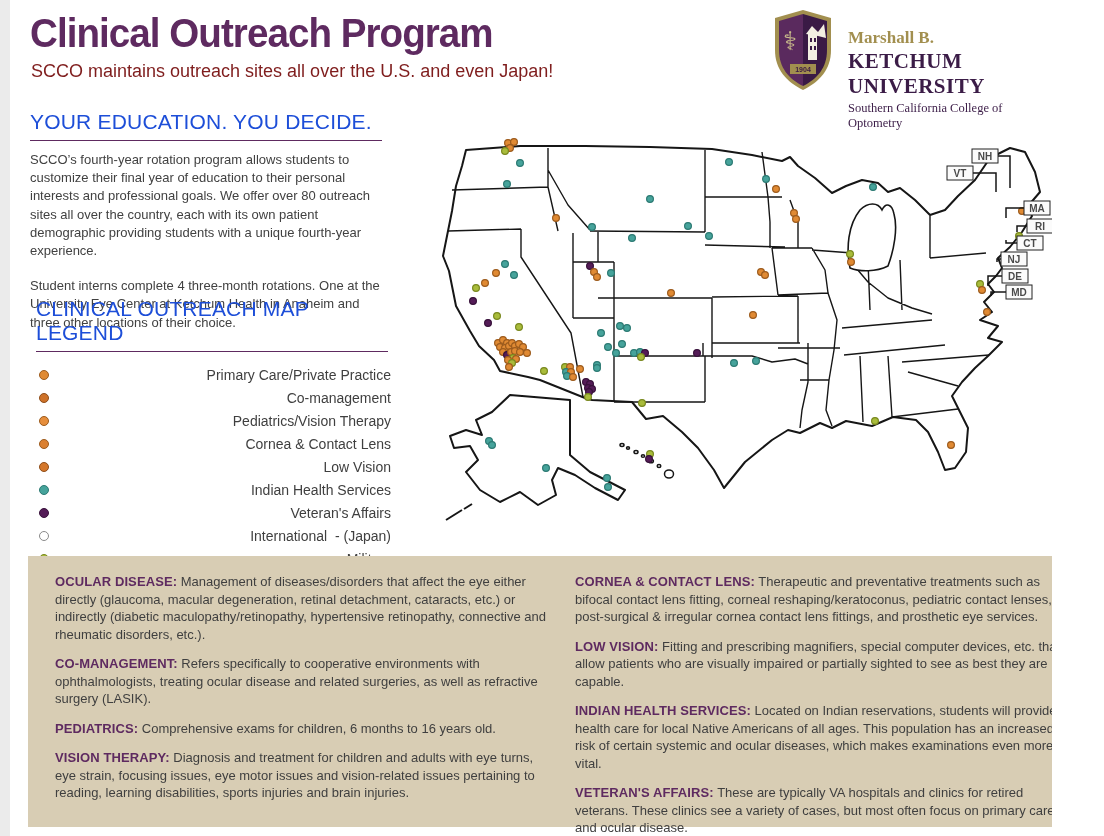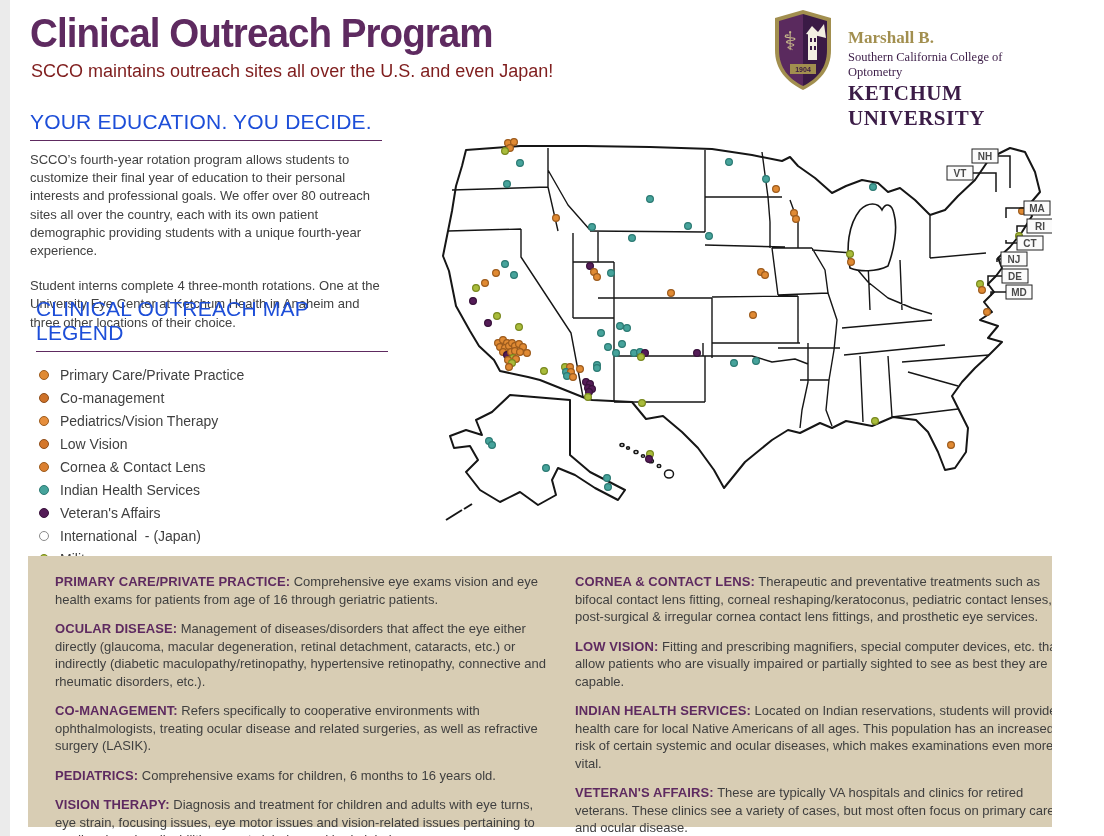--- a/index.html
+++ b/index.html
@@ -17,21 +17,21 @@
   #logo-line2{font-size:21px;font-weight:bold;letter-spacing:.5px;margin-top:1px;}
   #logo-line3{font-size:12.5px;margin-top:2px;}
   
   .sec-head{font-size:21px;font-weight:normal;color:#1d4ed8;letter-spacing:.2px;}
   .sec-rule{border:none;border-top:1.5px solid #5E2A60;margin:6px 0 0 0;width:352px;}
   #edu{position:absolute;left:30px;top:110px;width:355px;}
   #edu p{font-size:13px;color:#414141;line-height:1.4;margin:10px 4px 0 0;}
   #edu p + p{margin-top:17px;}
   #legend{position:absolute;left:36px;top:297px;width:355px;}
   #legend-list{margin-top:11px;}
-  .lrow{display:flex;align-items:center;height:23px;}
+  .lrow{display:flex;align-items:center;height:23px;justify-content:space-between;}
   .ldot{width:8px;height:8px;border-radius:50%;border:1.5px solid #999;margin:0 11px 0 3px;flex:0 0 auto;}
   .llabel{font-size:14px;color:#3F3F3F;white-space:pre;}
   
   #map{position:absolute;left:440px;top:110px;width:664px;height:430px;}
   
   #defs{position:absolute;left:28px;top:556px;width:1065px;height:271px;background:#D8CDB4;}
   .defcol{position:absolute;top:17px;width:492px;}
   #defs-left{left:27px;}
   #defs-right{left:547px;}
   .defcol p{font-size:13px;color:#3F3F3F;line-height:17.5px;margin:0 0 12px 0;}
@@ -56,22 +56,22 @@
     <rect x="40" y="30" width="2" height="4" fill="#3A1A45"></rect>
     <rect x="44" y="30" width="2" height="4" fill="#3A1A45"></rect>
     <rect x="40" y="38" width="2" height="4" fill="#3A1A45"></rect>
     <rect x="44" y="38" width="2" height="4" fill="#3A1A45"></rect>
     <rect x="20" y="56" width="26" height="10" fill="#A28F4F"></rect>
     <text id="shield-year" x="33" y="64" font-size="7" font-weight="bold" text-anchor="middle" fill="#3A1A45">1904</text>
   </svg>
 
   <div id="logo-text">
     <div id="logo-line1">Marshall B.</div>
+    <div id="logo-line2">KETCHUM UNIVERSITY</div>
     <div id="logo-line3">Southern California College of Optometry</div>
-    <div id="logo-line2">KETCHUM UNIVERSITY</div>
   </div>
 
   <div id="edu">
     <div class="sec-head">YOUR EDUCATION. YOU DECIDE.</div>
     <hr class="sec-rule">
     <p>SCCO’s fourth-year rotation program allows students to customize their final year of education to their personal interests and professional goals. We offer over 80 outreach sites all over the country, each with its own patient demographic providing students with a unique fourth-year experience.</p>
     <p>Student interns complete 4 three-month rotations. One at the University Eye Center at Ketchum Health in Anaheim and three other locations of their choice.</p>
   </div>
 
   <div id="legend">
@@ -84,26 +84,26 @@
         </div>
         <div class="lrow">
           <span class="ldot" style="background: rgb(206, 114, 41); border-color: rgb(143, 78, 27);"></span>
           <span class="llabel">Co-management</span>
         </div>
         <div class="lrow">
           <span class="ldot" style="background: rgb(230, 142, 60); border-color: rgb(156, 91, 29);"></span>
           <span class="llabel">Pediatrics/Vision Therapy</span>
         </div>
         <div class="lrow">
+          <span class="ldot" style="background: rgb(219, 128, 48); border-color: rgb(156, 91, 29);"></span>
+          <span class="llabel">Cornea &amp; Contact Lens</span>
+        </div>
+        <div class="lrow">
           <span class="ldot" style="background: rgb(212, 119, 43); border-color: rgb(143, 78, 27);"></span>
           <span class="llabel">Low Vision</span>
-        </div>
-        <div class="lrow">
-          <span class="ldot" style="background: rgb(219, 128, 48); border-color: rgb(156, 91, 29);"></span>
-          <span class="llabel">Cornea &amp; Contact Lens</span>
         </div>
         <div class="lrow">
           <span class="ldot" style="background: rgb(70, 163, 155); border-color: rgb(44, 122, 115);"></span>
           <span class="llabel">Indian Health Services</span>
         </div>
         <div class="lrow">
           <span class="ldot" style="background: rgb(84, 28, 87); border-color: rgb(56, 18, 59);"></span>
           <span class="llabel">Veteran's Affairs</span>
         </div>
         <div class="lrow">
@@ -264,21 +264,20 @@
         <rect x="562" y="159" width="26" height="14" fill="#fbfbfb" stroke="#222" stroke-width="1"></rect>
         <text x="575" y="169.5" text-anchor="middle" font-size="10" font-weight="bold" fill="#4a4a4a">DE</text>
         <path d="M566,182 L551,182 L551,186" fill="none" stroke="#161616" stroke-width="1.5"></path>
         <rect x="566" y="175" width="26" height="14" fill="#fbfbfb" stroke="#222" stroke-width="1"></rect>
         <text x="579" y="185.5" text-anchor="middle" font-size="10" font-weight="bold" fill="#4a4a4a">MD</text>
       </g>
   </svg>
 
   <div id="defs">
     <div class="defcol" id="defs-left">
-        <p><b>PRIMARY CARE/PRIVATE PRACTICE:</b><span> Comprehensive eye exams vision and eye health exams for patients from age of 16 through geriatric patients.</span></p>
         <p><b>OCULAR DISEASE:</b><span> Management of diseases/disorders that affect the eye either directly (glaucoma, macular degeneration, retinal detachment, cataracts, etc.) or indirectly (diabetic maculopathy/retinopathy, hypertensive retinopathy, connective and rheumatic disorders, etc.).</span></p>
         <p><b>CO-MANAGEMENT:</b><span> Refers specifically to cooperative environments with ophthalmologists, treating ocular disease and related surgeries, as well as refractive surgery (LASIK).</span></p>
         <p><b>PEDIATRICS:</b><span> Comprehensive exams for children, 6 months to 16 years old.</span></p>
         <p><b>VISION THERAPY:</b><span> Diagnosis and treatment for children and adults with eye turns, eye strain, focusing issues, eye motor issues and vision-related issues pertaining to reading, learning disabilities, sports injuries and brain injuries.</span></p>
       </div>
     <div class="defcol" id="defs-right">
         <p><b>CORNEA &amp; CONTACT LENS:</b><span> Therapeutic and preventative treatments such as bifocal contact lens fitting, corneal reshaping/keratoconus, pediatric contact lenses, post-surgical &amp; irregular cornea contact lens fittings, and prosthetic eye services.</span></p>
         <p><b>LOW VISION:</b><span> Fitting and prescribing magnifiers, special computer devices, etc. that allow patients who are visually impaired or partially sighted to see as best they are capable.</span></p>
         <p><b>INDIAN HEALTH SERVICES:</b><span> Located on Indian reservations, students will provide health care for local Native Americans of all ages. This population has an increased risk of certain systemic and ocular diseases, which makes examinations even more vital.</span></p>
         <p><b>VETERAN'S AFFAIRS:</b><span> These are typically VA hospitals and clinics for retired veterans. These clinics see a variety of cases, but most often focus on primary care and ocular disease.</span></p>

